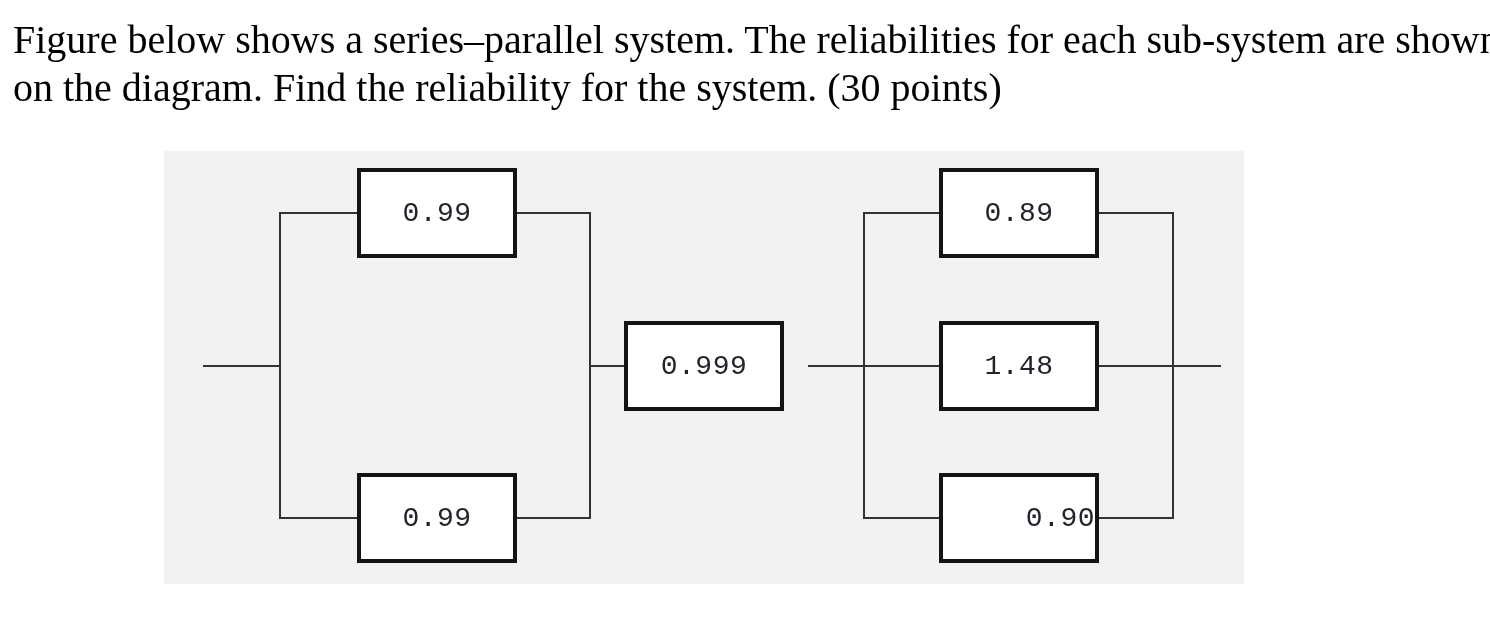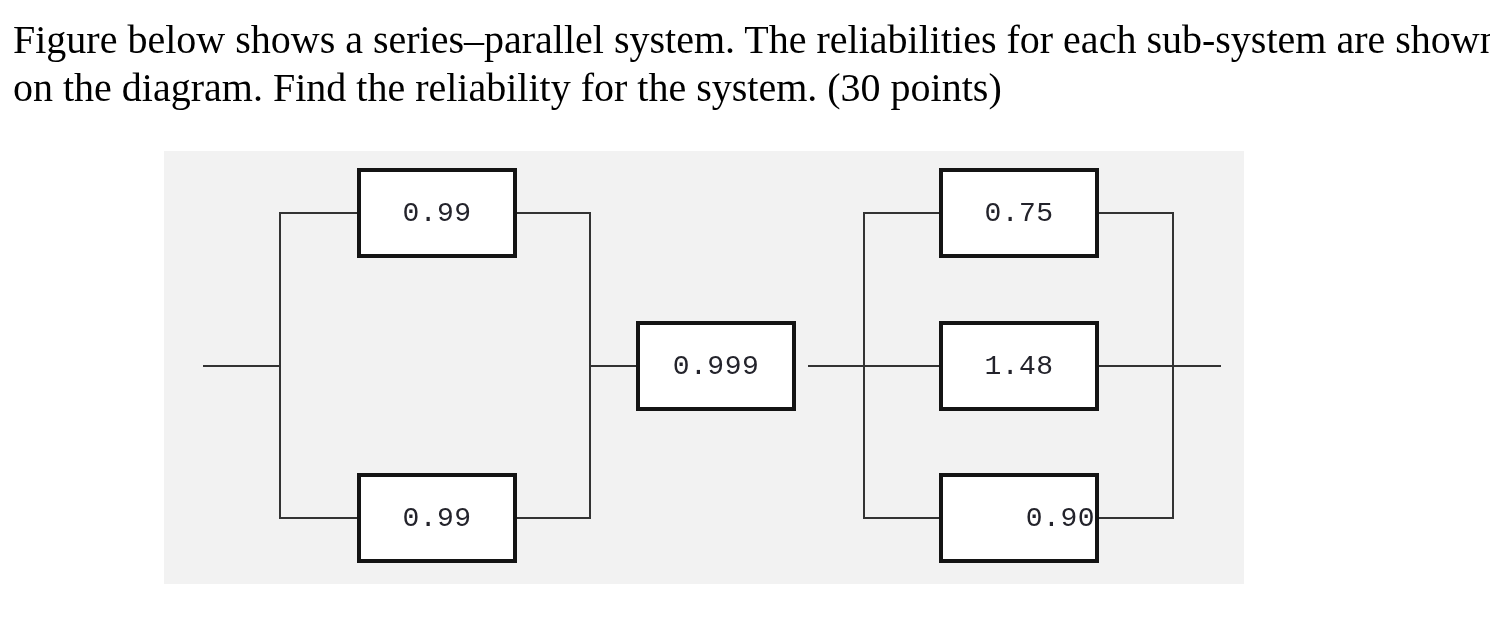--- a/index.html
+++ b/index.html
@@ -89,25 +89,25 @@
   <div class="vline" style="left:425px;top:61px;height:307px;"></div>
   <div class="vline" style="left:699px;top:61px;height:307px;"></div>
   <div class="vline" style="left:1008px;top:61px;height:307px;"></div>
 
   <div class="block" style="left:193px;top:17px;">
     <span>0.99</span>
   </div>
   <div class="block" style="left:193px;top:322px;">
     <span>0.99</span>
   </div>
-  <div class="block" style="left:472px;top:170px;">
+  <div class="block" style="left:460px;top:170px;">
     <span>0.999</span>
   </div>
   <div class="block" style="left:775px;top:17px;">
-    <span>0.75</span>
+    <span>0.89</span>
   </div>
   <div class="block" style="left:775px;top:170px;">
     <span>1.48</span>
   </div>
   <div class="block" style="left:775px;top:322px;justify-content:flex-end;">
     <span>0.90</span>
   </div>
 
 </div>
 

